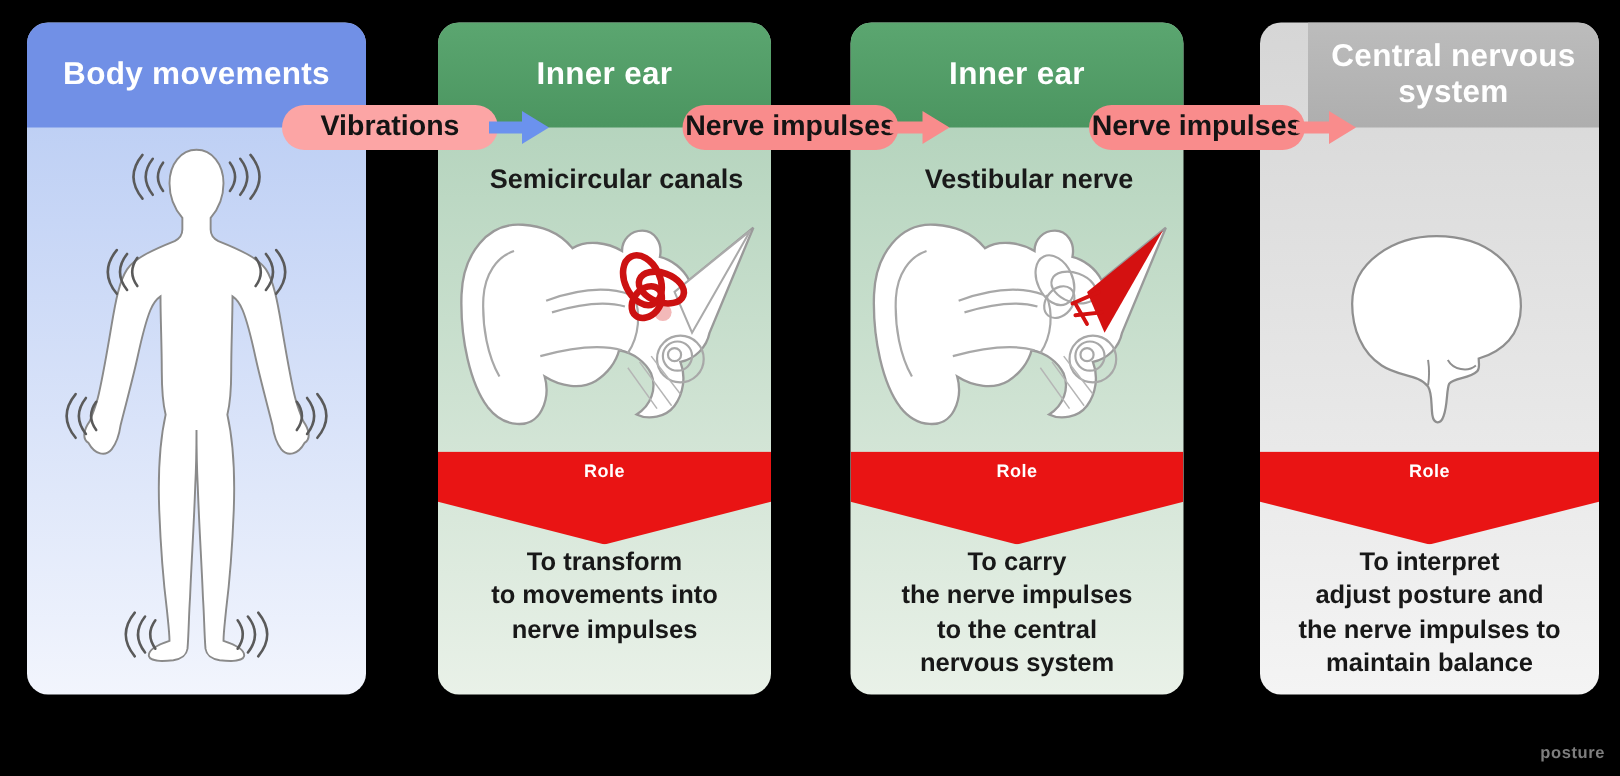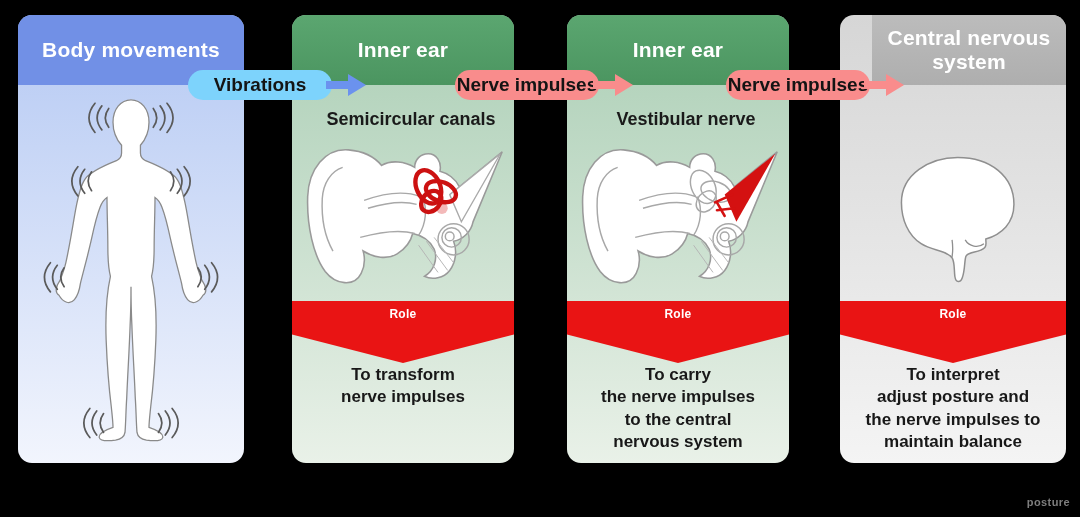--- a/index.html
+++ b/index.html
@@ -29,21 +29,21 @@
   .role-label{color:#fff;font-weight:bold;font-size:12px;letter-spacing:.3px;}
   .role-text{position:absolute;top:349px;left:3px;right:3px;text-align:center;
              font-weight:bold;color:#181818;font-size:17px;line-height:1.32;}
   .role-line{display:block;}
   .flow-arrow{position:absolute;top:70px;height:30px;display:flex;align-items:center;z-index:5;}
   .a1{left:188px;}
   .a2{left:455px;}
   .a3{left:726px;}
   .pill{height:30px;width:144px;border-radius:15px;display:flex;align-items:center;
         justify-content:center;font-weight:bold;font-size:19px;color:#141414;}
-  .pill-blue{background:#7dd3fc;}
+  .pill-blue{background:#fca5a5;}
   .pill-pink{background:#f98c8c;}
   .arrow-head{margin-left:-6px;}
   .watermark{position:absolute;right:10px;bottom:9px;color:#7e7e7e;font-size:11px;
              font-weight:bold;letter-spacing:.4px;}
   svg{display:block;}
 </style>
 </head>
 <body>
 
 <div class="stage">
@@ -128,20 +128,21 @@
           <ellipse cx="149" cy="55" rx="16" ry="10" transform="rotate(20 149 55)"></ellipse>
           <ellipse cx="139" cy="65" rx="9" ry="12" transform="rotate(40 139 65)"></ellipse>
         </g>
       </svg>
     </div>
     <div class="role-banner">
       <span class="role-label">Role</span>
     </div>
     <div class="role-text">
       <span class="role-line">To transform</span>
+      <span class="role-line">to movements into</span>
       <span class="role-line">nerve impulses</span>
     </div>
   </section>
 
   <section class="panel p3 green">
     <header class="panel-header">
       <h2 class="panel-title">Inner ear</h2>
     </header>
     <div class="subtitle">Vestibular nerve</div>
     <div class="illustration">

